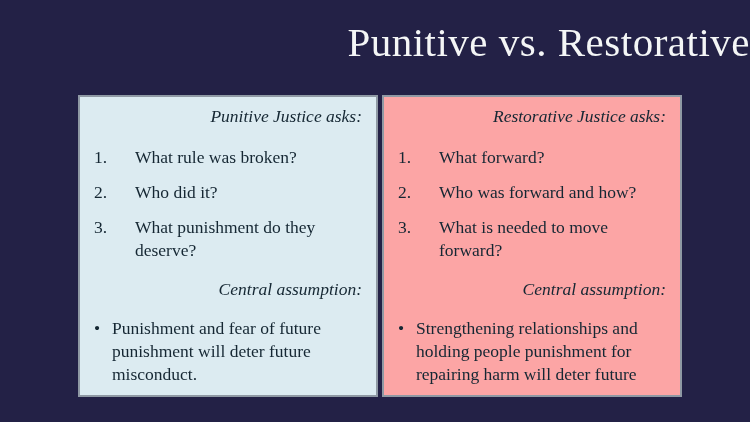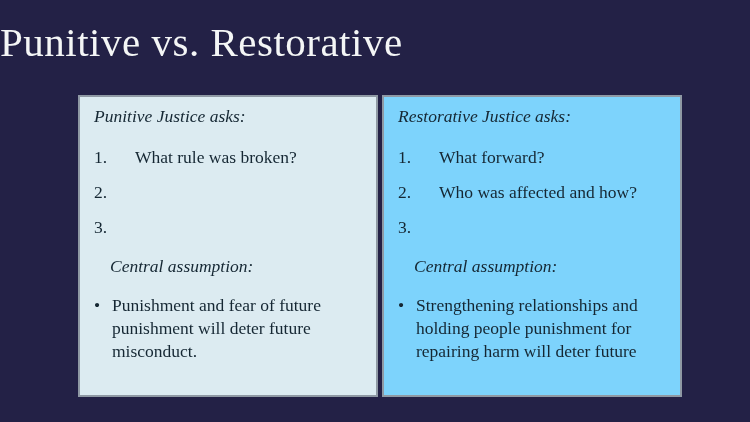--- a/index.html
+++ b/index.html
@@ -19,21 +19,21 @@
     height: 422px;
     background: #232146;
     overflow: hidden;
   }
   .title {
     position: absolute;
     top: 20px;
     left: 0;
     right: 0;
     margin: 0;
-    text-align: left;
+    text-align: right;
     color: #f4f6f6;
     font-size: 41px;
     font-weight: 400;
     letter-spacing: 0.5px;
     line-height: 1.1;
   }
   .columns {
     position: absolute;
     left: 78px;
     top: 95px;
@@ -46,24 +46,25 @@
     box-sizing: border-box;
     flex: 1 1 0;
     border: 2px solid #8f99a4;
     padding: 6px 14px 6px 14px;
     color: #152733;
     font-size: 17.5px;
     line-height: 23px;
     overflow: hidden;
   }
   .col.left  { background: #dcebf1; }
-  .col.right { background: #7dd3fc; }
+  .col.right { background: #fca5a5; }
   .col-heading {
     font-style: italic;
     margin: 2px 0 18px 0;
+    text-align: right;
   }
   .assumption-heading {
     font-style: italic;
     margin: 16px 0 16px 16px;
   }
   .olist { margin: 0; }
   .oitem {
     display: flex;
     margin-bottom: 12px;
   }
@@ -99,23 +100,25 @@
     <section class="col left">
       <p class="col-heading">Punitive Justice asks:</p>
 
       <div class="olist">
         <div class="oitem">
           <span class="num">1.</span>
           <span class="txt">What rule was broken?</span>
         </div>
         <div class="oitem">
           <span class="num">2.</span>
+          <span class="txt">Who did it?</span>
         </div>
         <div class="oitem">
           <span class="num">3.</span>
+          <span class="txt">What punishment do they deserve?</span>
         </div>
       </div>
 
       <p class="col-heading assumption-heading">Central assumption:</p>
 
       <div class="ulist">
         <div class="uitem">
           <span class="bullet">•</span>
           <span class="txt">Punishment and fear of future punishment will deter future misconduct.</span>
         </div>
@@ -125,24 +128,25 @@
     <section class="col right">
       <p class="col-heading">Restorative Justice asks:</p>
 
       <div class="olist">
         <div class="oitem">
           <span class="num">1.</span>
           <span class="txt">What forward?</span>
         </div>
         <div class="oitem">
           <span class="num">2.</span>
-          <span class="txt">Who was affected and how?</span>
+          <span class="txt">Who was forward and how?</span>
         </div>
         <div class="oitem">
           <span class="num">3.</span>
+          <span class="txt">What is needed to move forward?</span>
         </div>
       </div>
 
       <p class="col-heading assumption-heading">Central assumption:</p>
 
       <div class="ulist">
         <div class="uitem">
           <span class="bullet">•</span>
           <span class="txt">Strengthening relationships and holding people punishment for repairing harm will deter future</span>
         </div>

